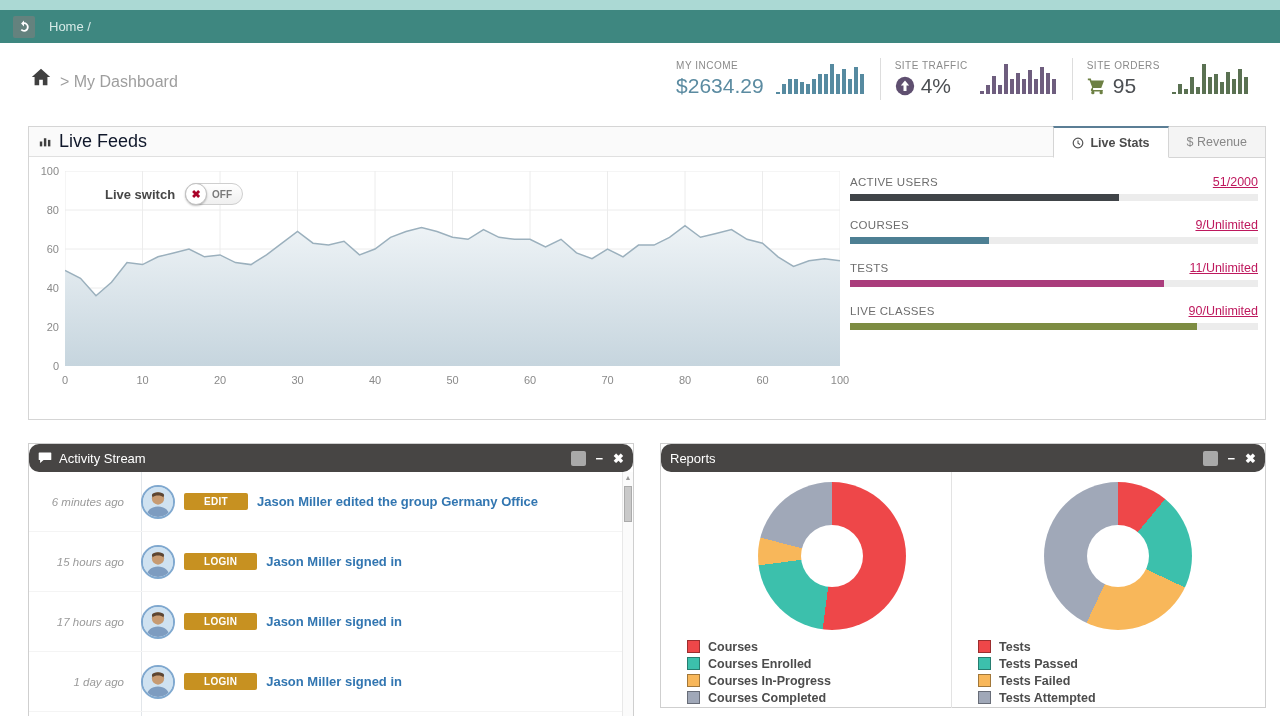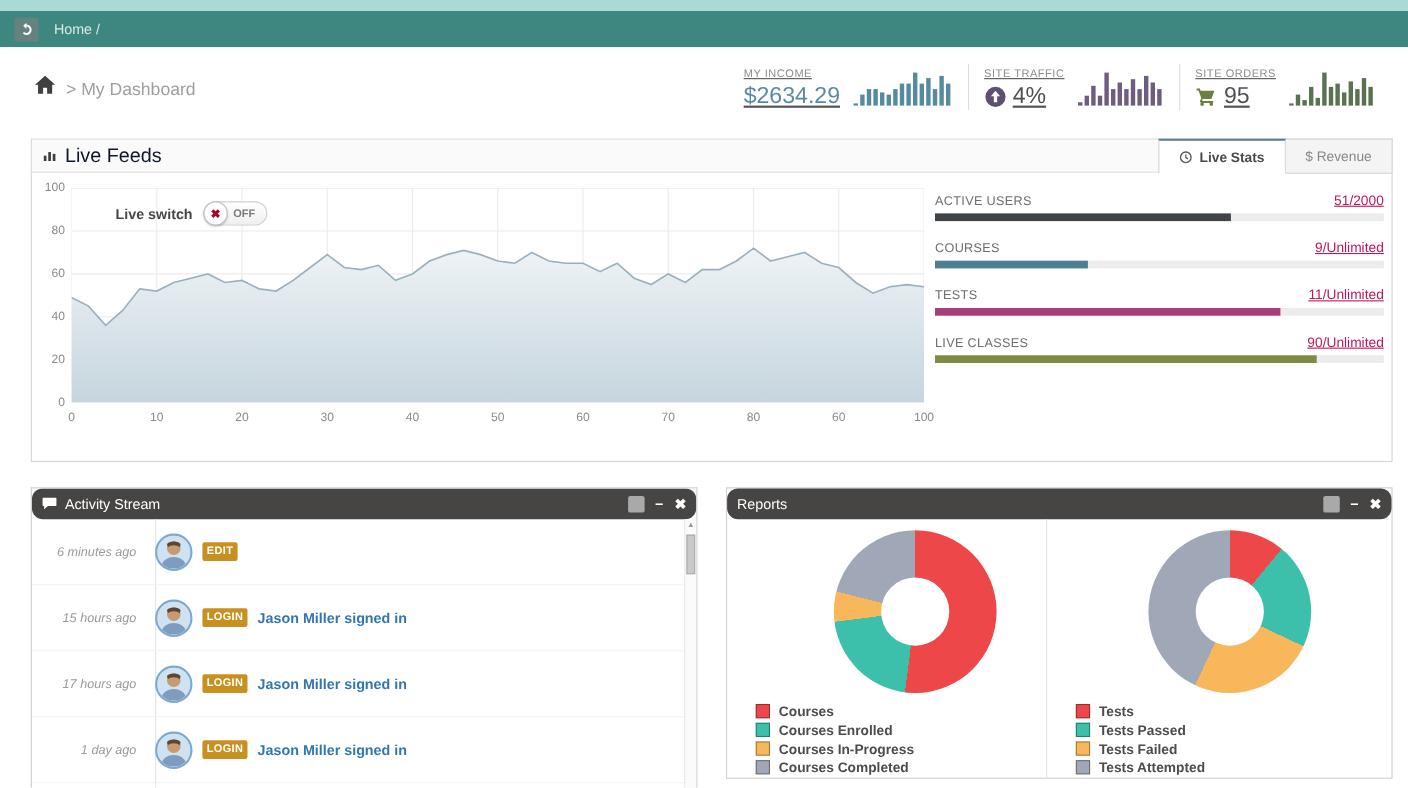--- a/index.html
+++ b/index.html
@@ -12,21 +12,21 @@
   .refresh-btn { width:22px; height:22px; background:#64827e; border:none; border-radius:2px;
     display:flex; align-items:center; justify-content:center; cursor:pointer; }
   .refresh-btn svg { width:14px; height:14px; fill:#fff; }
   .breadcrumb { margin-left:14px; color:#d6eae7; font-size:13px; cursor:pointer; }
 
   
   .page-header { height:72px; display:flex; align-items:center; padding:0 16px 0 30px; background:#fff; }
   .home-icon svg { width:22px; height:22px; fill:#404040; }
   .page-title { font-size:30px; font-weight:400; color:#505050; margin-left:8px; letter-spacing:-.5px; }
   .page-subtitle { font-size:16px; color:#9e9e9e; margin-left:8px; margin-top:6px; }
-  .stats { margin-left:auto; display:flex; align-items:flex-end;text-decoration:underline; }
+  .stats { margin-left:auto; display:flex; align-items:center; }
   .stat { display:flex; align-items:center; padding:0 14px; }
   .stat-col { display:flex; flex-direction:column; }
   .stat-label { font-size:10px; letter-spacing:.5px; color:#8a8a8a; margin-bottom:3px; }
   .stat-value-row { display:flex; align-items:center; font-size:21px; color:#4c4f53; }
   .stat-value-row .ico { margin-right:6px; display:flex; }
   .stat-income .stat-value-row { color:#5b8ba1; }
   .spark { display:flex; align-items:flex-end; height:30px; margin-left:12px; }
   .spark i { display:block; width:4px; margin-right:2px; }
   .stat-sep { width:1px; height:42px; background:#ddd; }
 
@@ -83,21 +83,21 @@
   .activity { left:28px; width:606px; height:273px; border:1px solid #cfcfcf; border-bottom:none; overflow:hidden; }
   .activity-body { position:relative; height:245px; }
   .timeline { position:absolute; left:112px; top:0; bottom:0; width:1px; background:#e2e6ea; }
   .act-item { position:relative; height:60px; display:flex; align-items:center; padding-left:10px;
     border-bottom:1px solid #f4f4f4; }
   .act-time { width:85px; text-align:right; font-size:11.5px; font-style:italic; color:#9a9a9a; flex:none; }
   .avatar { position:relative; z-index:1; width:34px; height:34px; margin-left:17px; flex:none; border-radius:50%;
     border:2px solid #7fa8cf; background:#dceaf5; overflow:hidden; cursor:pointer; }
   .avatar svg { width:100%; height:100%; }
   .act-badge { margin-left:9px; flex:none; font-size:10px; font-weight:bold; color:#fff;
-    padding:3px 4px; border-radius:2px; letter-spacing:.3px; }
+    padding:3px 20px; border-radius:2px; letter-spacing:.3px; }
   .act-text { margin-left:9px; font-size:13px; font-weight:bold; color:#3276b1; cursor:pointer;
     white-space:nowrap; }
   .scrollbar { position:absolute; right:0; top:0; bottom:0; width:11px; background:#fbfbfb;
     border-left:1px solid #e8e8e8; cursor:pointer; }
   .sb-arrow { position:absolute; top:2px; left:0; width:100%; text-align:center; font-size:7px; color:#999; }
   .sb-thumb { position:absolute; top:14px; left:1px; width:8px; height:36px; background:#c9c9c9; border:1px solid #ababab; }
 
   .reports { left:660px; width:606px; height:265px; border:1px solid #cfcfcf; }
   .reports-body { display:flex; height:236px; }
   .rep-col { position:relative; height:100%; padding-top:10px; }
@@ -369,20 +369,21 @@
       <span class="act-time">6 minutes ago</span>
       <span class="avatar">
         <svg viewBox="0 0 34 34">
             <rect width="34" height="34" fill="#cfe2f1"></rect>
             <circle cx="17" cy="13" r="7" fill="#c79b72"></circle>
             <path d="M4 34c0-8 6-12 13-12s13 4 13 12z" fill="#7d9cc0"></path>
             <path d="M10 9c1-4 13-4 14 0l-1 3c-2-3-10-3-12 0z" fill="#5d4632"></path>
           </svg>
       </span>
       <span class="act-badge" style="background: rgb(199, 145, 33);">EDIT</span>
+      <span class="act-text">Jason Miller edited the group Germany Office</span>
     </div>
     <div class="act-item">
       <span class="act-time">15 hours ago</span>
       <span class="avatar">
         <svg viewBox="0 0 34 34">
             <rect width="34" height="34" fill="#cfe2f1"></rect>
             <circle cx="17" cy="13" r="7" fill="#c79b72"></circle>
             <path d="M4 34c0-8 6-12 13-12s13 4 13 12z" fill="#7d9cc0"></path>
             <path d="M10 9c1-4 13-4 14 0l-1 3c-2-3-10-3-12 0z" fill="#5d4632"></path>
           </svg>

